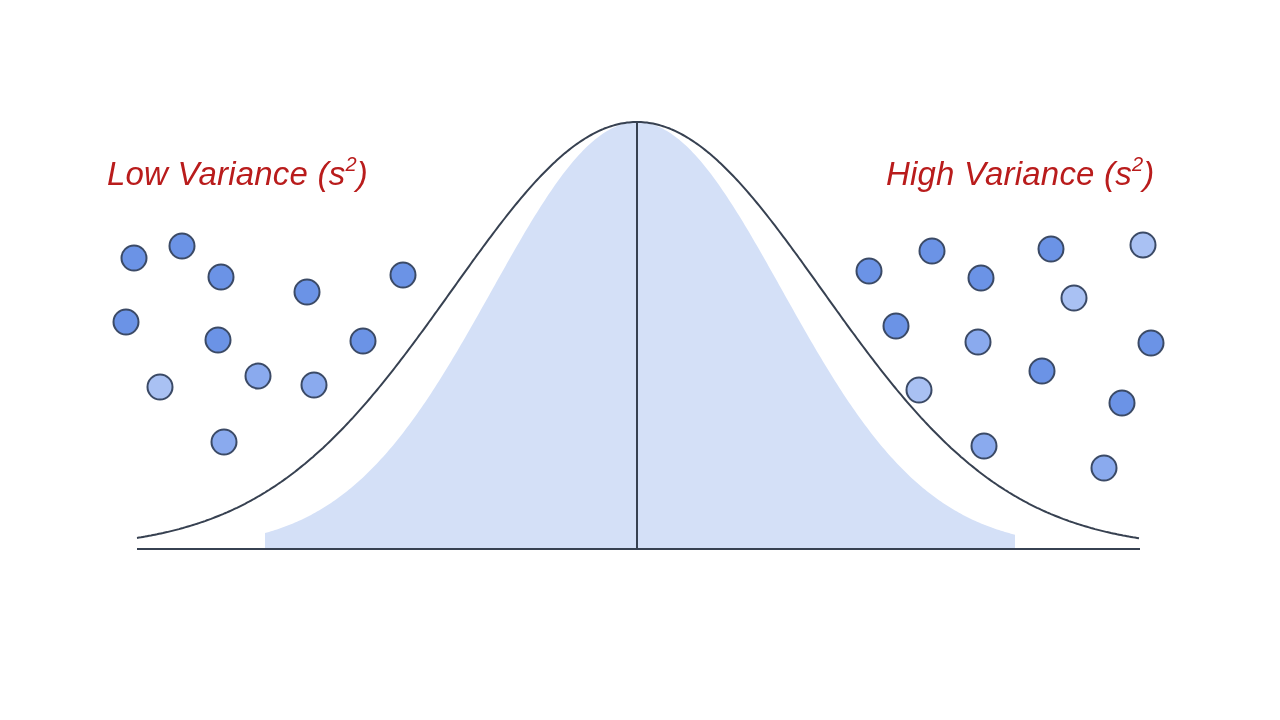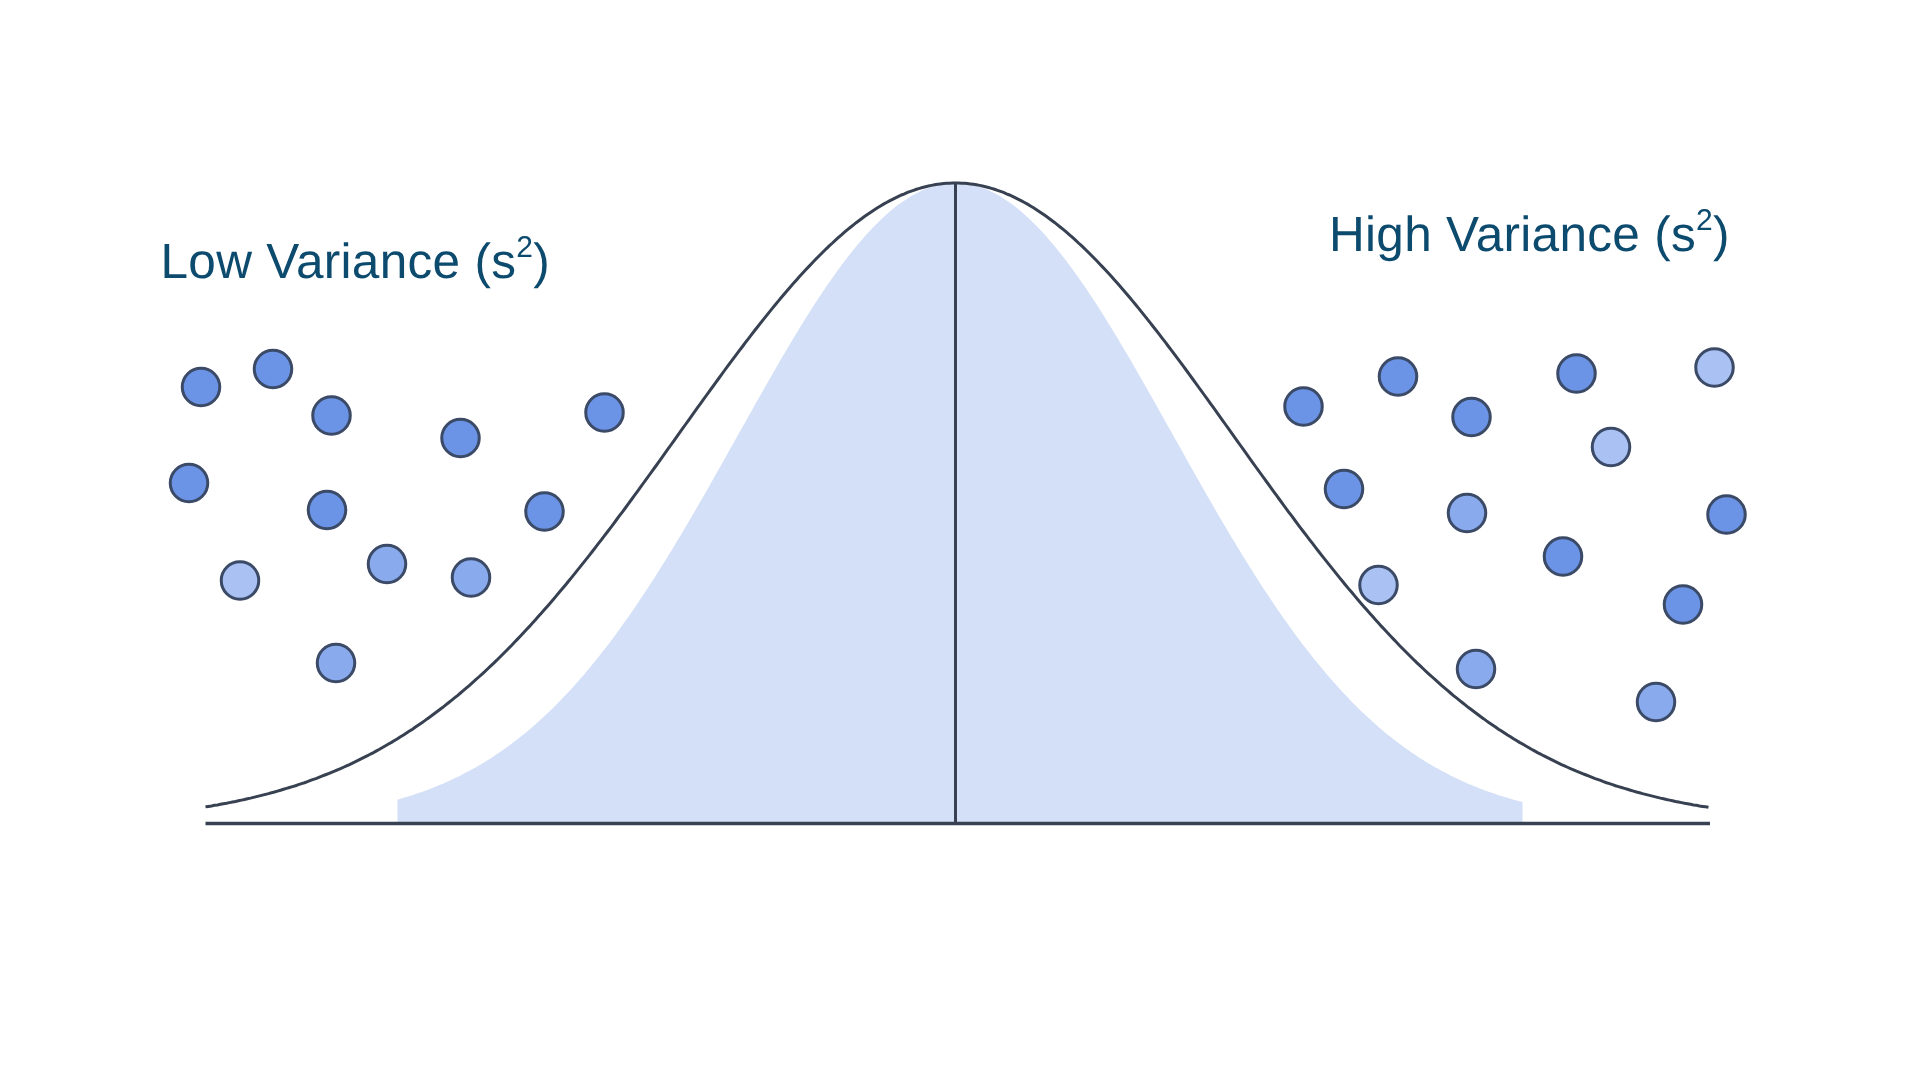--- a/index.html
+++ b/index.html
@@ -1,20 +1,20 @@
 <!DOCTYPE html>
 <html><head>
   <meta charset="utf-8">
   <style>
     html, body { margin: 0; padding: 0; background: #ffffff; }
     body { width: 1280px; height: 720px; position: relative; overflow: hidden; font-family: "Liberation Sans", "DejaVu Sans", sans-serif; }
-    .label { position: absolute; color: #0c4a6e; font-size: 33px; letter-spacing: 0.2px; white-space: nowrap; }
+    .label { position: absolute; color: #b91c1c; font-size: 33px; letter-spacing: 0.2px; white-space: nowrap; font-style: italic; }
     .label sup { font-size: 20px; vertical-align: 14px; line-height: 0; }
     #label-low { left: 107px; top: 155px; }
-    #label-high { left: 886px; top: 137px; }
+    #label-high { left: 886px; top: 155px; }
     svg#diagram { position: absolute; left: 0; top: 0; }
   </style>
 </head>
 <body>
 
 <svg id="diagram" width="1280" height="720" viewBox="0 0 1280 720" xmlns="http://www.w3.org/2000/svg">
   <path id="fill-curve" d="M265.0 533.1 L267.0 532.5 L269.0 531.9 L271.0 531.3 L273.0 530.7 L275.0 530.1 L277.0 529.4 L279.0 528.7 L281.0 528.0 L283.0 527.3 L285.0 526.6 L287.0 525.8 L289.0 525.0 L291.0 524.2 L293.0 523.4 L295.0 522.6 L297.0 521.7 L299.0 520.8 L301.0 519.9 L303.0 518.9 L305.0 518.0 L307.0 517.0 L309.0 515.9 L311.0 514.9 L313.0 513.8 L315.0 512.7 L317.0 511.6 L319.0 510.5 L321.0 509.3 L323.0 508.1 L325.0 506.8 L327.0 505.6 L329.0 504.3 L331.0 502.9 L333.0 501.6 L335.0 500.2 L337.0 498.8 L339.0 497.3 L341.0 495.8 L343.0 494.3 L345.0 492.8 L347.0 491.2 L349.0 489.6 L351.0 488.0 L353.0 486.3 L355.0 484.6 L357.0 482.8 L359.0 481.0 L361.0 479.2 L363.0 477.4 L365.0 475.5 L367.0 473.6 L369.0 471.6 L371.0 469.6 L373.0 467.6 L375.0 465.5 L377.0 463.4 L379.0 461.3 L381.0 459.1 L383.0 456.9 L385.0 454.7 L387.0 452.4 L389.0 450.1 L391.0 447.7 L393.0 445.4 L395.0 442.9 L397.0 440.5 L399.0 438.0 L401.0 435.4 L403.0 432.9 L405.0 430.3 L407.0 427.6 L409.0 425.0 L411.0 422.3 L413.0 419.5 L415.0 416.7 L417.0 413.9 L419.0 411.1 L421.0 408.2 L423.0 405.3 L425.0 402.4 L427.0 399.4 L429.0 396.4 L431.0 393.4 L433.0 390.3 L435.0 387.2 L437.0 384.1 L439.0 380.9 L441.0 377.7 L443.0 374.5 L445.0 371.3 L447.0 368.0 L449.0 364.8 L451.0 361.4 L453.0 358.1 L455.0 354.8 L457.0 351.4 L459.0 348.0 L461.0 344.6 L463.0 341.2 L465.0 337.7 L467.0 334.2 L469.0 330.8 L471.0 327.3 L473.0 323.8 L475.0 320.2 L477.0 316.7 L479.0 313.2 L481.0 309.6 L483.0 306.1 L485.0 302.5 L487.0 298.9 L489.0 295.4 L491.0 291.8 L493.0 288.2 L495.0 284.7 L497.0 281.1 L499.0 277.5 L501.0 274.0 L503.0 270.4 L505.0 266.9 L507.0 263.3 L509.0 259.8 L511.0 256.3 L513.0 252.8 L515.0 249.3 L517.0 245.8 L519.0 242.4 L521.0 238.9 L523.0 235.5 L525.0 232.1 L527.0 228.8 L529.0 225.4 L531.0 222.1 L533.0 218.8 L535.0 215.6 L537.0 212.4 L539.0 209.2 L541.0 206.0 L543.0 202.9 L545.0 199.9 L547.0 196.8 L549.0 193.8 L551.0 190.9 L553.0 188.0 L555.0 185.1 L557.0 182.3 L559.0 179.5 L561.0 176.8 L563.0 174.1 L565.0 171.5 L567.0 169.0 L569.0 166.5 L571.0 164.0 L573.0 161.6 L575.0 159.3 L577.0 157.0 L579.0 154.8 L581.0 152.7 L583.0 150.6 L585.0 148.6 L587.0 146.6 L589.0 144.8 L591.0 143.0 L593.0 141.2 L595.0 139.5 L597.0 137.9 L599.0 136.4 L601.0 135.0 L603.0 133.6 L605.0 132.3 L607.0 131.0 L609.0 129.9 L611.0 128.8 L613.0 127.8 L615.0 126.9 L617.0 126.0 L619.0 125.3 L621.0 124.6 L623.0 124.0 L625.0 123.5 L627.0 123.0 L629.0 122.6 L631.0 122.4 L633.0 122.2 L635.0 122.0 L637.0 122.0 L639.0 122.0 L641.0 122.2 L643.0 122.4 L645.0 122.6 L647.0 123.0 L649.0 123.5 L651.0 124.0 L653.0 124.6 L655.0 125.3 L657.0 126.0 L659.0 126.9 L661.0 127.8 L663.0 128.8 L665.0 129.9 L667.0 131.0 L669.0 132.3 L671.0 133.6 L673.0 135.0 L675.0 136.4 L677.0 137.9 L679.0 139.5 L681.0 141.2 L683.0 143.0 L685.0 144.8 L687.0 146.6 L689.0 148.6 L691.0 150.6 L693.0 152.7 L695.0 154.8 L697.0 157.0 L699.0 159.3 L701.0 161.6 L703.0 164.0 L705.0 166.5 L707.0 169.0 L709.0 171.5 L711.0 174.1 L713.0 176.8 L715.0 179.5 L717.0 182.3 L719.0 185.1 L721.0 188.0 L723.0 190.9 L725.0 193.8 L727.0 196.8 L729.0 199.9 L731.0 202.9 L733.0 206.0 L735.0 209.2 L737.0 212.4 L739.0 215.6 L741.0 218.8 L743.0 222.1 L745.0 225.4 L747.0 228.8 L749.0 232.1 L751.0 235.5 L753.0 238.9 L755.0 242.4 L757.0 245.8 L759.0 249.3 L761.0 252.8 L763.0 256.3 L765.0 259.8 L767.0 263.3 L769.0 266.9 L771.0 270.4 L773.0 274.0 L775.0 277.5 L777.0 281.1 L779.0 284.7 L781.0 288.2 L783.0 291.8 L785.0 295.4 L787.0 298.9 L789.0 302.5 L791.0 306.1 L793.0 309.6 L795.0 313.2 L797.0 316.7 L799.0 320.2 L801.0 323.8 L803.0 327.3 L805.0 330.8 L807.0 334.2 L809.0 337.7 L811.0 341.2 L813.0 344.6 L815.0 348.0 L817.0 351.4 L819.0 354.8 L821.0 358.1 L823.0 361.4 L825.0 364.8 L827.0 368.0 L829.0 371.3 L831.0 374.5 L833.0 377.7 L835.0 380.9 L837.0 384.1 L839.0 387.2 L841.0 390.3 L843.0 393.4 L845.0 396.4 L847.0 399.4 L849.0 402.4 L851.0 405.3 L853.0 408.2 L855.0 411.1 L857.0 413.9 L859.0 416.7 L861.0 419.5 L863.0 422.3 L865.0 425.0 L867.0 427.6 L869.0 430.3 L871.0 432.9 L873.0 435.4 L875.0 438.0 L877.0 440.5 L879.0 442.9 L881.0 445.4 L883.0 447.7 L885.0 450.1 L887.0 452.4 L889.0 454.7 L891.0 456.9 L893.0 459.1 L895.0 461.3 L897.0 463.4 L899.0 465.5 L901.0 467.6 L903.0 469.6 L905.0 471.6 L907.0 473.6 L909.0 475.5 L911.0 477.4 L913.0 479.2 L915.0 481.0 L917.0 482.8 L919.0 484.6 L921.0 486.3 L923.0 488.0 L925.0 489.6 L927.0 491.2 L929.0 492.8 L931.0 494.3 L933.0 495.8 L935.0 497.3 L937.0 498.8 L939.0 500.2 L941.0 501.6 L943.0 502.9 L945.0 504.3 L947.0 505.6 L949.0 506.8 L951.0 508.1 L953.0 509.3 L955.0 510.5 L957.0 511.6 L959.0 512.7 L961.0 513.8 L963.0 514.9 L965.0 515.9 L967.0 517.0 L969.0 518.0 L971.0 518.9 L973.0 519.9 L975.0 520.8 L977.0 521.7 L979.0 522.6 L981.0 523.4 L983.0 524.2 L985.0 525.0 L987.0 525.8 L989.0 526.6 L991.0 527.3 L993.0 528.0 L995.0 528.7 L997.0 529.4 L999.0 530.1 L1001.0 530.7 L1003.0 531.3 L1005.0 531.9 L1007.0 532.5 L1009.0 533.1 L1011.0 533.7 L1013.0 534.2 L1015.0 534.7 L1015 549 L265 549 Z" fill="#d4e0f7"></path>
   <path id="outline-curve" d="M137.0 537.9 L139.0 537.6 L141.0 537.3 L143.0 536.9 L145.0 536.6 L147.0 536.2 L149.0 535.8 L151.0 535.5 L153.0 535.1 L155.0 534.7 L157.0 534.3 L159.0 533.8 L161.0 533.4 L163.0 533.0 L165.0 532.5 L167.0 532.1 L169.0 531.6 L171.0 531.1 L173.0 530.6 L175.0 530.1 L177.0 529.6 L179.0 529.1 L181.0 528.5 L183.0 528.0 L185.0 527.4 L187.0 526.8 L189.0 526.2 L191.0 525.6 L193.0 525.0 L195.0 524.4 L197.0 523.8 L199.0 523.1 L201.0 522.4 L203.0 521.8 L205.0 521.1 L207.0 520.3 L209.0 519.6 L211.0 518.9 L213.0 518.1 L215.0 517.3 L217.0 516.5 L219.0 515.7 L221.0 514.9 L223.0 514.1 L225.0 513.2 L227.0 512.4 L229.0 511.5 L231.0 510.6 L233.0 509.7 L235.0 508.7 L237.0 507.8 L239.0 506.8 L241.0 505.8 L243.0 504.8 L245.0 503.8 L247.0 502.7 L249.0 501.7 L251.0 500.6 L253.0 499.5 L255.0 498.3 L257.0 497.2 L259.0 496.0 L261.0 494.9 L263.0 493.7 L265.0 492.5 L267.0 491.2 L269.0 490.0 L271.0 488.7 L273.0 487.4 L275.0 486.1 L277.0 484.7 L279.0 483.3 L281.0 482.0 L283.0 480.6 L285.0 479.1 L287.0 477.7 L289.0 476.2 L291.0 474.7 L293.0 473.2 L295.0 471.7 L297.0 470.1 L299.0 468.5 L301.0 466.9 L303.0 465.3 L305.0 463.7 L307.0 462.0 L309.0 460.3 L311.0 458.6 L313.0 456.9 L315.0 455.1 L317.0 453.3 L319.0 451.5 L321.0 449.7 L323.0 447.9 L325.0 446.0 L327.0 444.1 L329.0 442.2 L331.0 440.3 L333.0 438.3 L335.0 436.3 L337.0 434.3 L339.0 432.3 L341.0 430.3 L343.0 428.2 L345.0 426.1 L347.0 424.0 L349.0 421.9 L351.0 419.7 L353.0 417.6 L355.0 415.4 L357.0 413.2 L359.0 410.9 L361.0 408.7 L363.0 406.4 L365.0 404.1 L367.0 401.8 L369.0 399.5 L371.0 397.1 L373.0 394.7 L375.0 392.4 L377.0 390.0 L379.0 387.5 L381.0 385.1 L383.0 382.6 L385.0 380.1 L387.0 377.6 L389.0 375.1 L391.0 372.6 L393.0 370.1 L395.0 367.5 L397.0 364.9 L399.0 362.3 L401.0 359.7 L403.0 357.1 L405.0 354.5 L407.0 351.9 L409.0 349.2 L411.0 346.5 L413.0 343.8 L415.0 341.2 L417.0 338.5 L419.0 335.7 L421.0 333.0 L423.0 330.3 L425.0 327.6 L427.0 324.8 L429.0 322.0 L431.0 319.3 L433.0 316.5 L435.0 313.7 L437.0 311.0 L439.0 308.2 L441.0 305.4 L443.0 302.6 L445.0 299.8 L447.0 297.0 L449.0 294.2 L451.0 291.4 L453.0 288.6 L455.0 285.8 L457.0 283.0 L459.0 280.2 L461.0 277.4 L463.0 274.6 L465.0 271.8 L467.0 269.1 L469.0 266.3 L471.0 263.5 L473.0 260.7 L475.0 258.0 L477.0 255.2 L479.0 252.5 L481.0 249.8 L483.0 247.0 L485.0 244.3 L487.0 241.6 L489.0 238.9 L491.0 236.3 L493.0 233.6 L495.0 231.0 L497.0 228.3 L499.0 225.7 L501.0 223.1 L503.0 220.5 L505.0 218.0 L507.0 215.4 L509.0 212.9 L511.0 210.4 L513.0 207.9 L515.0 205.4 L517.0 203.0 L519.0 200.6 L521.0 198.2 L523.0 195.8 L525.0 193.5 L527.0 191.2 L529.0 188.9 L531.0 186.6 L533.0 184.4 L535.0 182.2 L537.0 180.0 L539.0 177.9 L541.0 175.8 L543.0 173.7 L545.0 171.7 L547.0 169.7 L549.0 167.7 L551.0 165.7 L553.0 163.8 L555.0 162.0 L557.0 160.1 L559.0 158.3 L561.0 156.6 L563.0 154.8 L565.0 153.1 L567.0 151.5 L569.0 149.9 L571.0 148.3 L573.0 146.8 L575.0 145.3 L577.0 143.9 L579.0 142.5 L581.0 141.1 L583.0 139.8 L585.0 138.5 L587.0 137.3 L589.0 136.1 L591.0 135.0 L593.0 133.9 L595.0 132.9 L597.0 131.9 L599.0 130.9 L601.0 130.0 L603.0 129.2 L605.0 128.3 L607.0 127.6 L609.0 126.9 L611.0 126.2 L613.0 125.6 L615.0 125.0 L617.0 124.5 L619.0 124.0 L621.0 123.6 L623.0 123.2 L625.0 122.9 L627.0 122.6 L629.0 122.4 L631.0 122.2 L633.0 122.1 L635.0 122.0 L637.0 122.0 L639.0 122.0 L641.0 122.1 L643.0 122.2 L645.0 122.4 L647.0 122.6 L649.0 122.9 L651.0 123.2 L653.0 123.6 L655.0 124.0 L657.0 124.5 L659.0 125.0 L661.0 125.6 L663.0 126.2 L665.0 126.9 L667.0 127.6 L669.0 128.3 L671.0 129.2 L673.0 130.0 L675.0 130.9 L677.0 131.9 L679.0 132.9 L681.0 133.9 L683.0 135.0 L685.0 136.1 L687.0 137.3 L689.0 138.5 L691.0 139.8 L693.0 141.1 L695.0 142.5 L697.0 143.9 L699.0 145.3 L701.0 146.8 L703.0 148.3 L705.0 149.9 L707.0 151.5 L709.0 153.1 L711.0 154.8 L713.0 156.6 L715.0 158.3 L717.0 160.1 L719.0 162.0 L721.0 163.8 L723.0 165.7 L725.0 167.7 L727.0 169.7 L729.0 171.7 L731.0 173.7 L733.0 175.8 L735.0 177.9 L737.0 180.0 L739.0 182.2 L741.0 184.4 L743.0 186.6 L745.0 188.9 L747.0 191.2 L749.0 193.5 L751.0 195.8 L753.0 198.2 L755.0 200.6 L757.0 203.0 L759.0 205.4 L761.0 207.9 L763.0 210.4 L765.0 212.9 L767.0 215.4 L769.0 218.0 L771.0 220.5 L773.0 223.1 L775.0 225.7 L777.0 228.3 L779.0 231.0 L781.0 233.6 L783.0 236.3 L785.0 238.9 L787.0 241.6 L789.0 244.3 L791.0 247.0 L793.0 249.8 L795.0 252.5 L797.0 255.2 L799.0 258.0 L801.0 260.7 L803.0 263.5 L805.0 266.3 L807.0 269.1 L809.0 271.8 L811.0 274.6 L813.0 277.4 L815.0 280.2 L817.0 283.0 L819.0 285.8 L821.0 288.6 L823.0 291.4 L825.0 294.2 L827.0 297.0 L829.0 299.8 L831.0 302.6 L833.0 305.4 L835.0 308.2 L837.0 311.0 L839.0 313.7 L841.0 316.5 L843.0 319.3 L845.0 322.0 L847.0 324.8 L849.0 327.6 L851.0 330.3 L853.0 333.0 L855.0 335.7 L857.0 338.5 L859.0 341.2 L861.0 343.8 L863.0 346.5 L865.0 349.2 L867.0 351.9 L869.0 354.5 L871.0 357.1 L873.0 359.7 L875.0 362.3 L877.0 364.9 L879.0 367.5 L881.0 370.1 L883.0 372.6 L885.0 375.1 L887.0 377.6 L889.0 380.1 L891.0 382.6 L893.0 385.1 L895.0 387.5 L897.0 390.0 L899.0 392.4 L901.0 394.7 L903.0 397.1 L905.0 399.5 L907.0 401.8 L909.0 404.1 L911.0 406.4 L913.0 408.7 L915.0 410.9 L917.0 413.2 L919.0 415.4 L921.0 417.6 L923.0 419.7 L925.0 421.9 L927.0 424.0 L929.0 426.1 L931.0 428.2 L933.0 430.3 L935.0 432.3 L937.0 434.3 L939.0 436.3 L941.0 438.3 L943.0 440.3 L945.0 442.2 L947.0 444.1 L949.0 446.0 L951.0 447.9 L953.0 449.7 L955.0 451.5 L957.0 453.3 L959.0 455.1 L961.0 456.9 L963.0 458.6 L965.0 460.3 L967.0 462.0 L969.0 463.7 L971.0 465.3 L973.0 466.9 L975.0 468.5 L977.0 470.1 L979.0 471.7 L981.0 473.2 L983.0 474.7 L985.0 476.2 L987.0 477.7 L989.0 479.1 L991.0 480.6 L993.0 482.0 L995.0 483.3 L997.0 484.7 L999.0 486.1 L1001.0 487.4 L1003.0 488.7 L1005.0 490.0 L1007.0 491.2 L1009.0 492.5 L1011.0 493.7 L1013.0 494.9 L1015.0 496.0 L1017.0 497.2 L1019.0 498.3 L1021.0 499.5 L1023.0 500.6 L1025.0 501.7 L1027.0 502.7 L1029.0 503.8 L1031.0 504.8 L1033.0 505.8 L1035.0 506.8 L1037.0 507.8 L1039.0 508.7 L1041.0 509.7 L1043.0 510.6 L1045.0 511.5 L1047.0 512.4 L1049.0 513.2 L1051.0 514.1 L1053.0 514.9 L1055.0 515.7 L1057.0 516.5 L1059.0 517.3 L1061.0 518.1 L1063.0 518.9 L1065.0 519.6 L1067.0 520.3 L1069.0 521.1 L1071.0 521.8 L1073.0 522.4 L1075.0 523.1 L1077.0 523.8 L1079.0 524.4 L1081.0 525.0 L1083.0 525.6 L1085.0 526.2 L1087.0 526.8 L1089.0 527.4 L1091.0 528.0 L1093.0 528.5 L1095.0 529.1 L1097.0 529.6 L1099.0 530.1 L1101.0 530.6 L1103.0 531.1 L1105.0 531.6 L1107.0 532.1 L1109.0 532.5 L1111.0 533.0 L1113.0 533.4 L1115.0 533.8 L1117.0 534.3 L1119.0 534.7 L1121.0 535.1 L1123.0 535.5 L1125.0 535.8 L1127.0 536.2 L1129.0 536.6 L1131.0 536.9 L1133.0 537.3 L1135.0 537.6 L1137.0 537.9 L1139.0 538.2" fill="none" stroke-width="2" stroke="#374151"></path>
   <line id="mean-line" stroke-width="2" x1="637" x2="637" y1="122" y2="549" stroke="#374151"></line>
   <line id="baseline" stroke-width="2.2" x1="137" x2="1140" y1="549" y2="549" stroke="#374151"></line>

